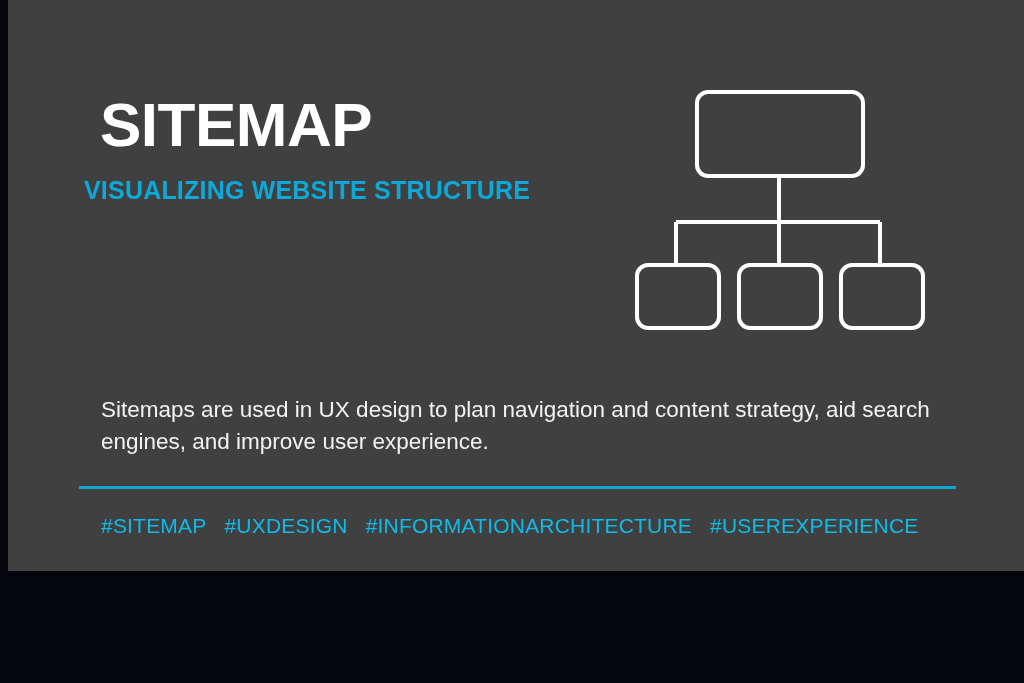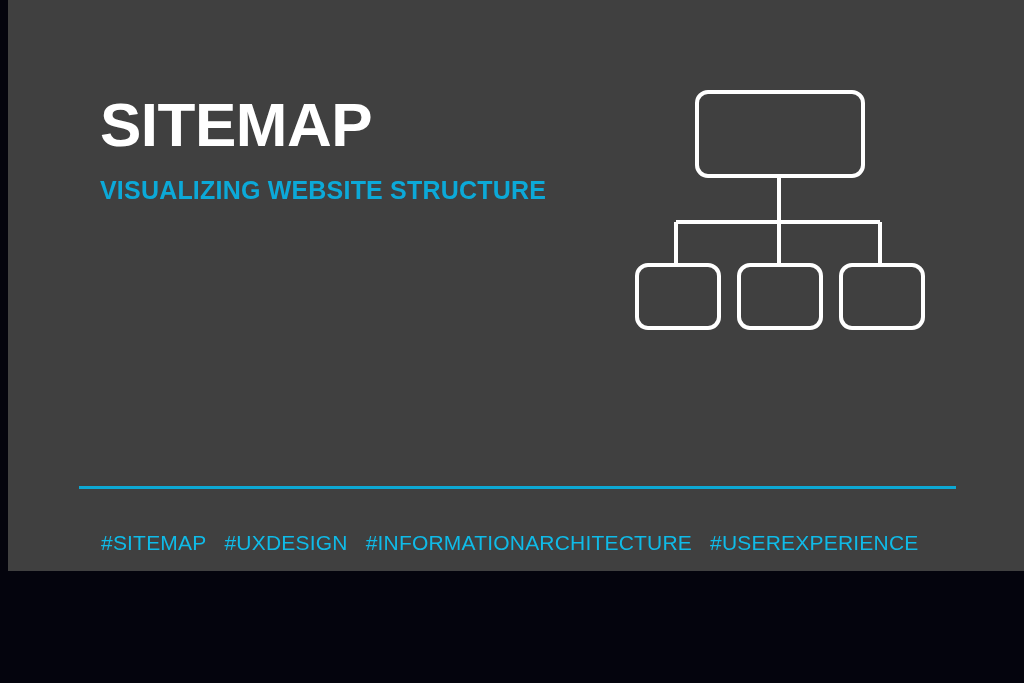--- a/index.html
+++ b/index.html
@@ -29,21 +29,21 @@
     top: 94px;
     font-size: 62px;
     font-weight: bold;
     letter-spacing: -0.5px;
     color: #ffffff;
     line-height: 1;
     white-space: nowrap;
   }
   .subtitle {
     position: absolute;
-    left: 92px;
+    left: 76px;
     top: 178px;
     font-size: 25px;
     font-weight: bold;
     letter-spacing: 0.2px;
     color: #0CA9D8;
     line-height: 1;
     white-space: nowrap;
   }
 
   .para1 {
@@ -72,21 +72,21 @@
     top: 486px;
     width: 877px;
     height: 3px;
     background: #0DA8D4;
   }
 
   
   .tags {
     position: absolute;
     left: 93px;
-    top: 527px;
+    top: 510px;
     width: 880px;
   }
   .tag-row {
     display: block;
     white-space: nowrap;
     font-size: 21px;
     line-height: 32px;
     color: #0FBBE8;
     letter-spacing: 0.2px;
   }
@@ -110,20 +110,21 @@
 </head>
 <body>
 
 <div class="canvas">
 
   <div class="title">SITEMAP</div>
 
   <div class="subtitle">VISUALIZING WEBSITE STRUCTURE</div>
 
 
+  <div class="para2">Sitemaps are used in UX design to plan navigation and content strategy, aid search engines, and improve user experience.</div>
 
   <div class="divider"></div>
 
   <div class="tags">
     <div class="tag-row">
       <span class="tag">#SITEMAP</span><span class="tag">#UXDESIGN</span><span class="tag">#INFORMATIONARCHITECTURE</span><span class="tag">#USEREXPERIENCE</span>
     </div>
   </div>
 
   <div class="diagram">

